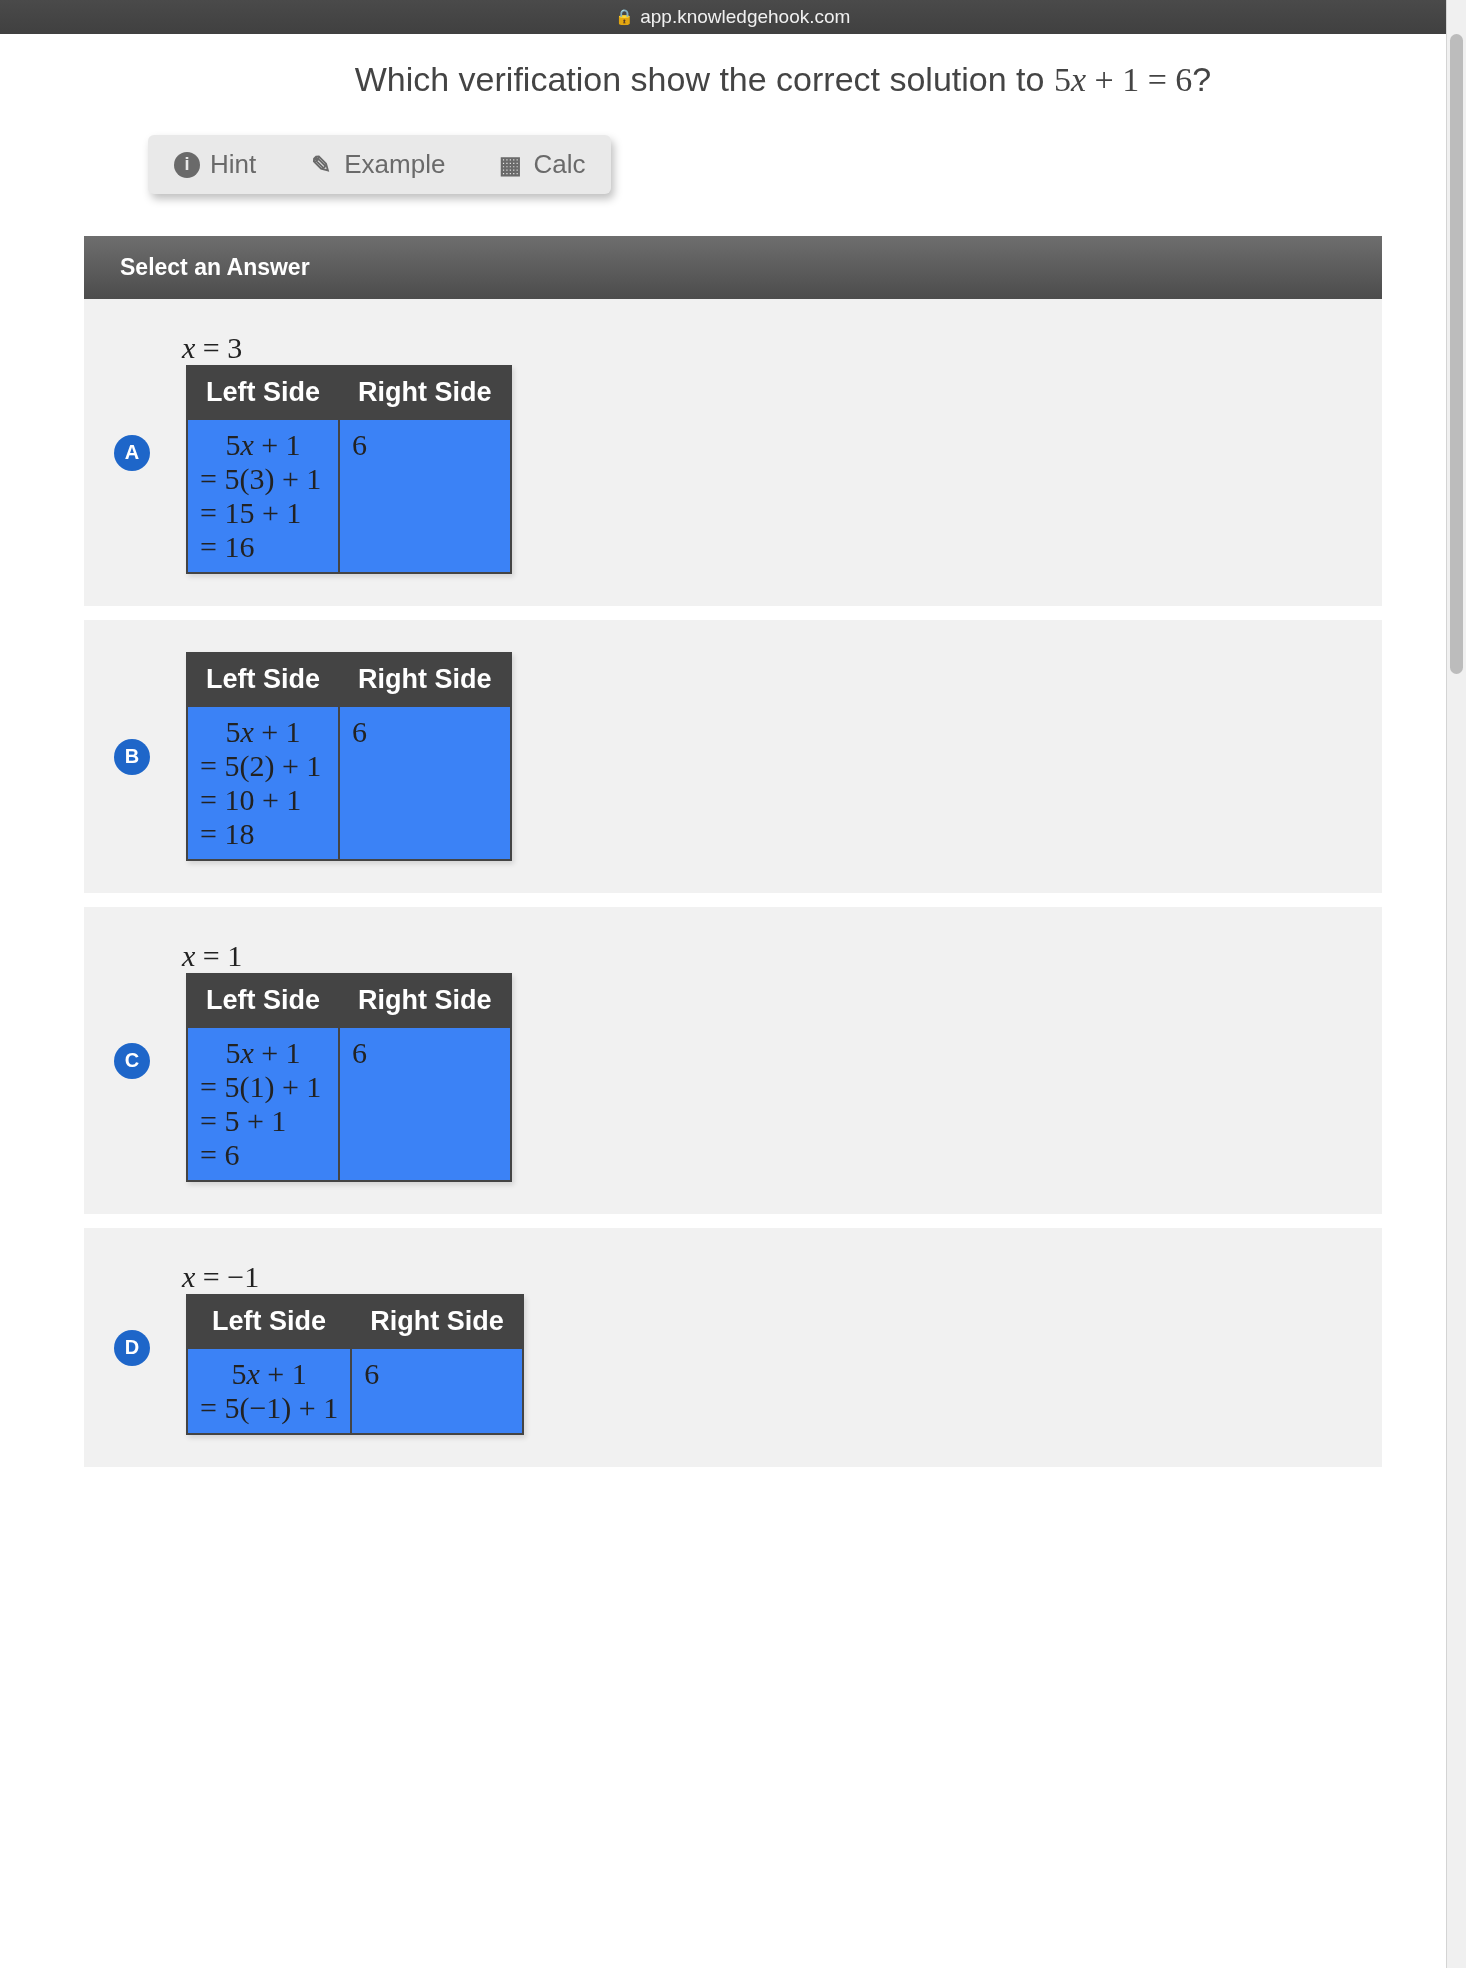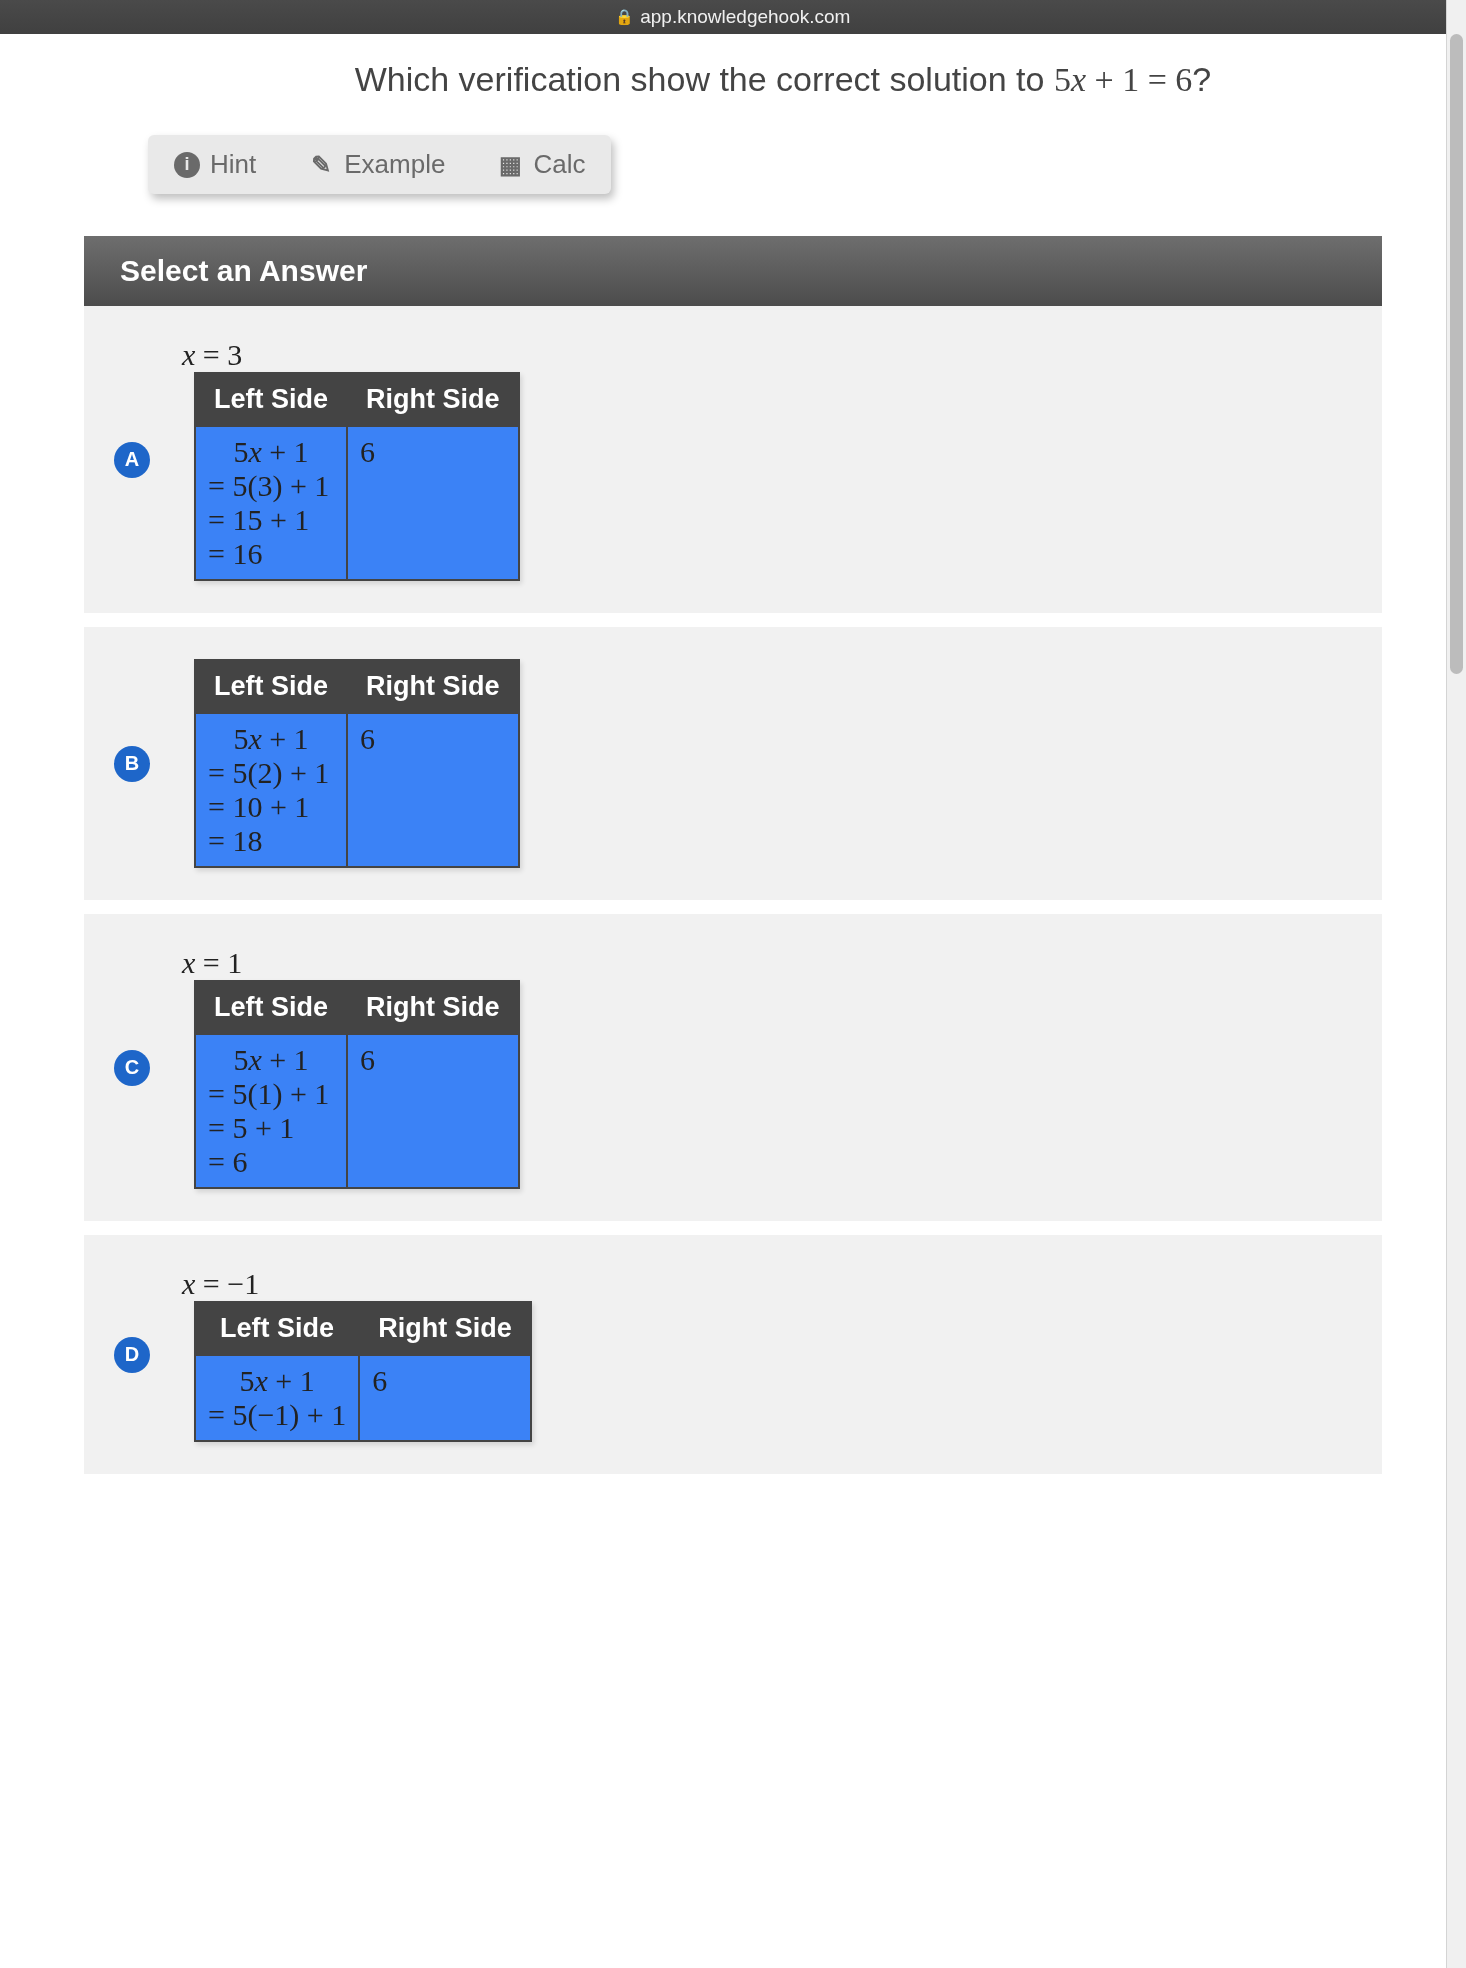--- a/index.html
+++ b/index.html
@@ -59,21 +59,21 @@
     margin-right:10px;
   }
   .hintbar .ico.plain { background:none; color:#6a6a6a; font-size:24px; }
 
   .panel {
     margin: 0 84px 0 84px;
   }
   .panel-head {
     background: linear-gradient(#6e6e6e,#4c4c4c);
     color:#fff;
-    font-size:30px;
+    font-size:23px;
     font-weight:700;
     padding: 18px 36px;
   }
   .panel-body {
     background:#f1f1f1;
   }
   .answer {
     display:flex;
     align-items:center;
     padding: 32px 0 32px 30px;
@@ -91,21 +91,21 @@
     align-items:center;
     justify-content:center;
     flex-shrink:0;
     margin-right: 26px;
   }
   .acontent { font-family: "STIX","Cambria Math","Times New Roman",serif; font-size:30px; color:#222; }
 
   .xval { padding-bottom:0; margin-left:6px; }
   table.work {
     border-collapse: collapse;
-    margin-left:18px;
+    margin-left:10px;
     box-shadow: 2px 3px 5px rgba(0,0,0,0.12);
   }
   table.work th {
     background:#444;
     color:#fff;
     font-family:"Segoe UI","Helvetica Neue",Arial,sans-serif;
     font-size:27px;
     font-weight:700;
     padding: 10px 18px;
     border:2px solid #444;

